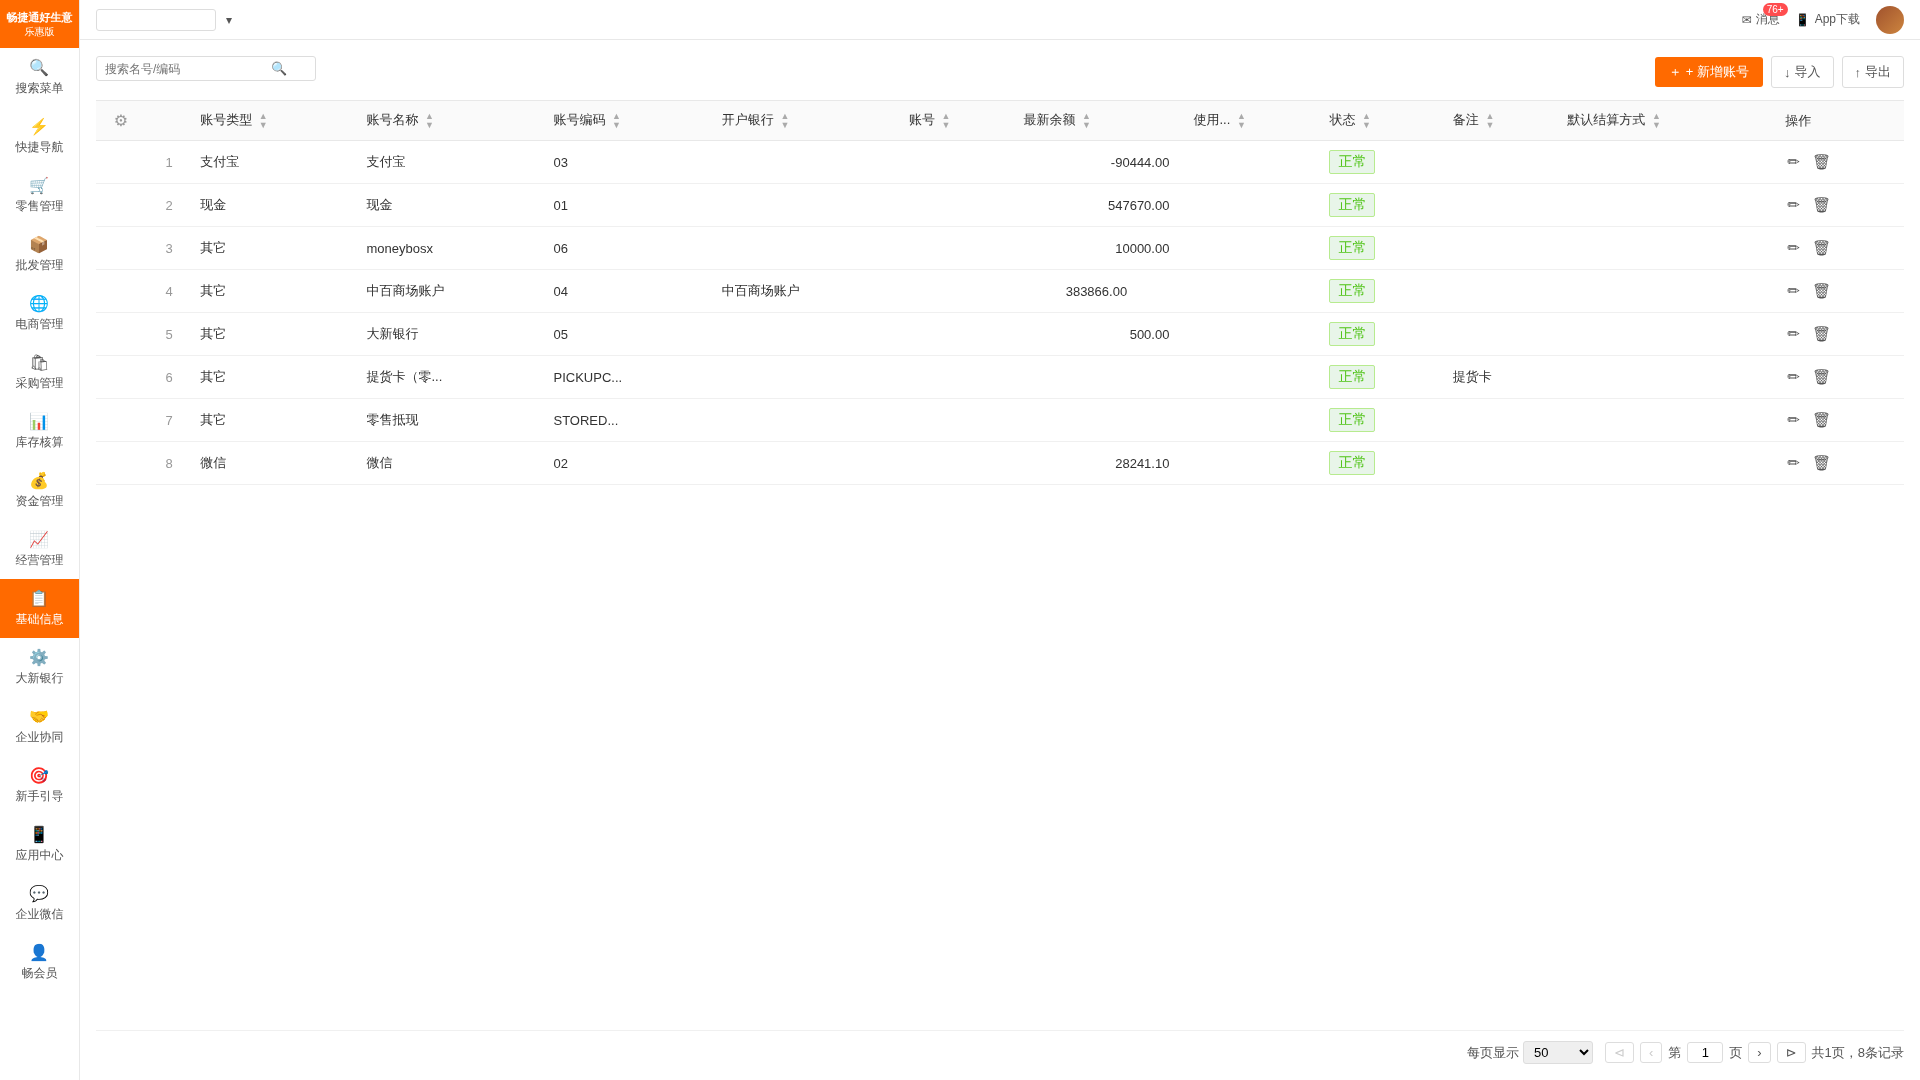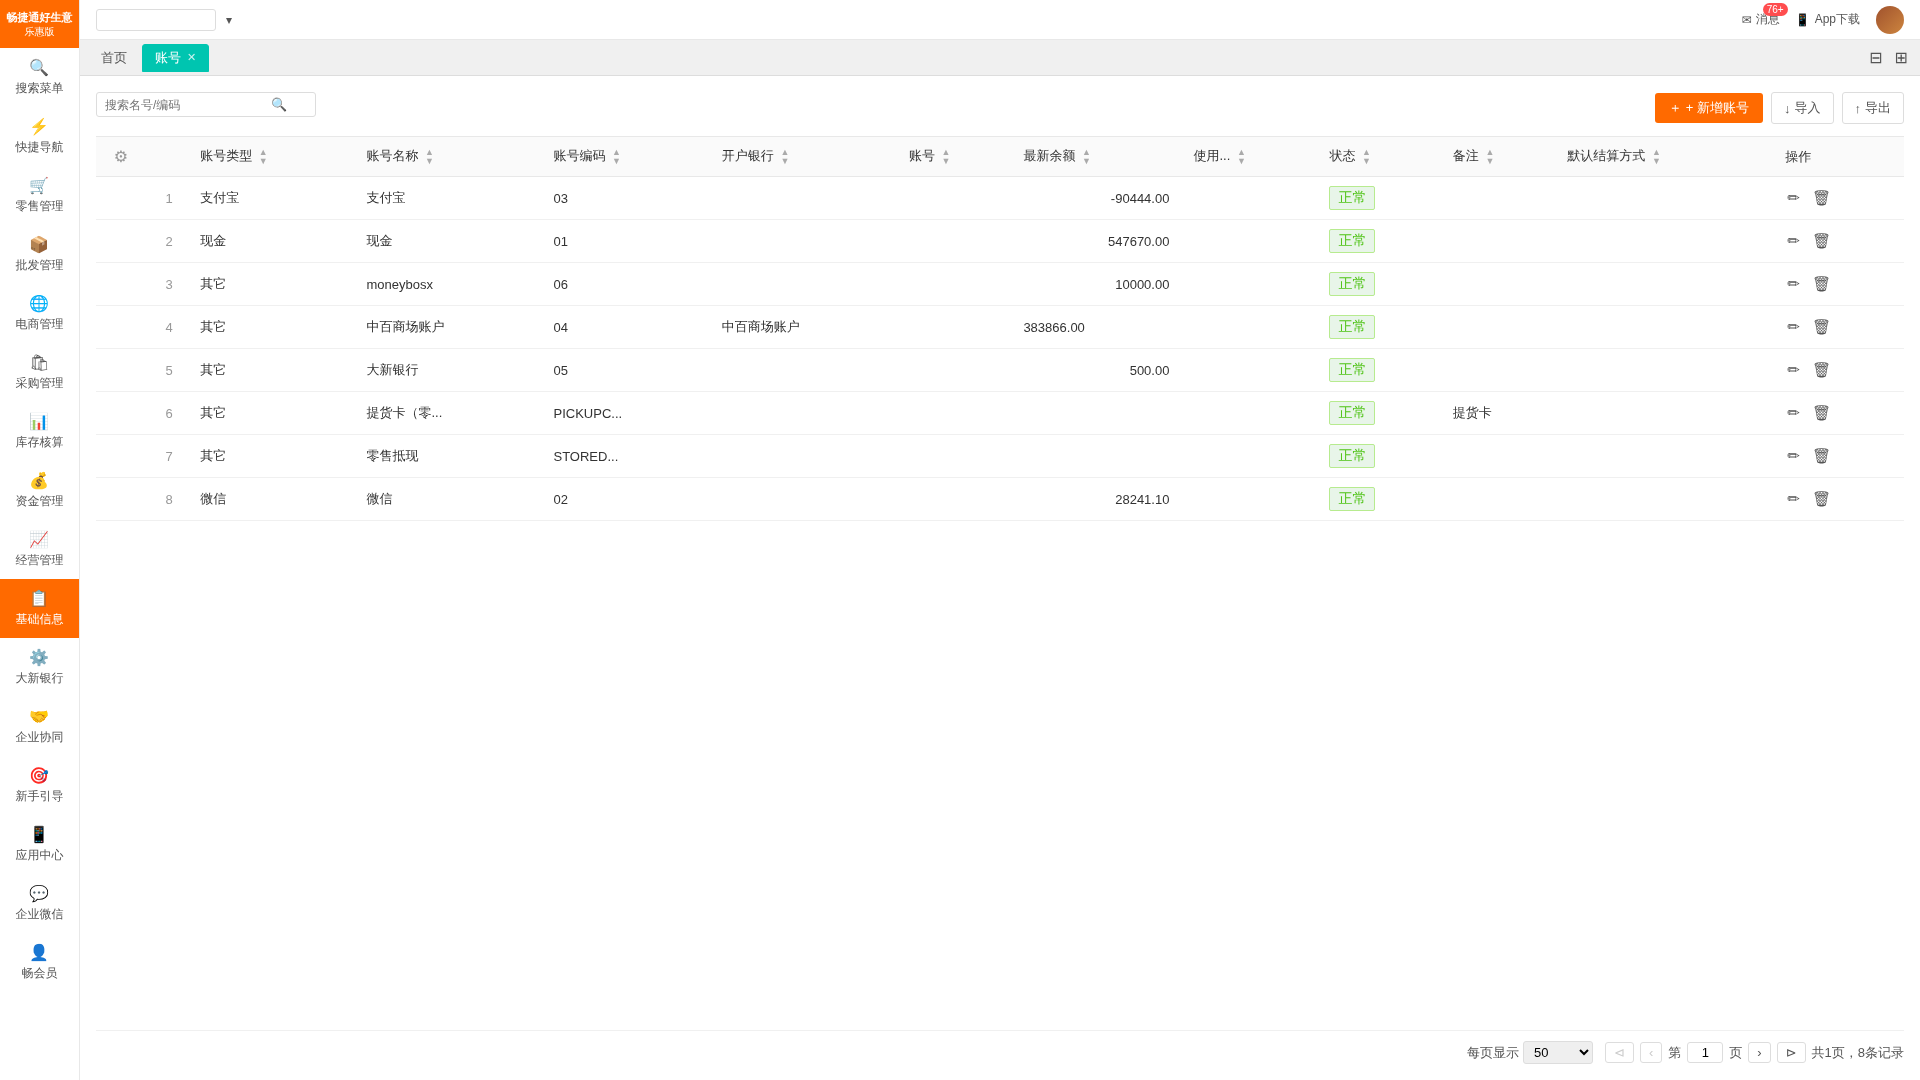--- a/index.html
+++ b/index.html
@@ -349,33 +349,20 @@
         <span class="badge">76+</span>
       </div>
       <div class="top-bar-app">
         <span>📱</span>
         <span>App下载</span>
       </div>
       <div class="avatar" style="background: linear-gradient(135deg, #a0522d, #cd853f);"></div>
     </div>
   </div>
 
-  <div class="tab-bar">
-    <div class="tab">
-      <span>首页</span>
-    </div>
-    <div class="tab active">
-      <span>账号</span>
-      <span class="tab-close">✕</span>
-    </div>
-    <div class="tab-bar-right">
-      <button class="tab-bar-btn">⊟</button>
-      <button class="tab-bar-btn">⊞</button>
-    </div>
-  </div>
 
   <div class="content">
 
     <div class="content-toolbar">
       <div class="search-box">
         <input type="text" placeholder="搜索名号/编码" style="">
         <span class="search-icon">🔍</span>
       </div>
       <div class="toolbar-right">
         <button class="btn-primary">
@@ -526,21 +513,21 @@
     </td>
   </tr>
             <tr>
     <td class="center row-num"></td>
     <td class="center row-num">4</td>
     <td>其它</td>
     <td>中百商场账户</td>
     <td>04</td>
     <td>中百商场账户</td>
     <td></td>
-    <td style="text-align:left;padding-right:16px;">383866.00</td>
+    <td style="text-align:center;padding-right:16px;">383866.00</td>
     <td></td>
     <td><span class="status-badge">正常</span></td>
     <td></td>
     <td></td>
     <td>
       <div class="action-btns">
         <button class="action-btn" title="编辑">✏</button>
         <button class="action-btn" title="删除">🗑</button>
       </div>
     </td>

